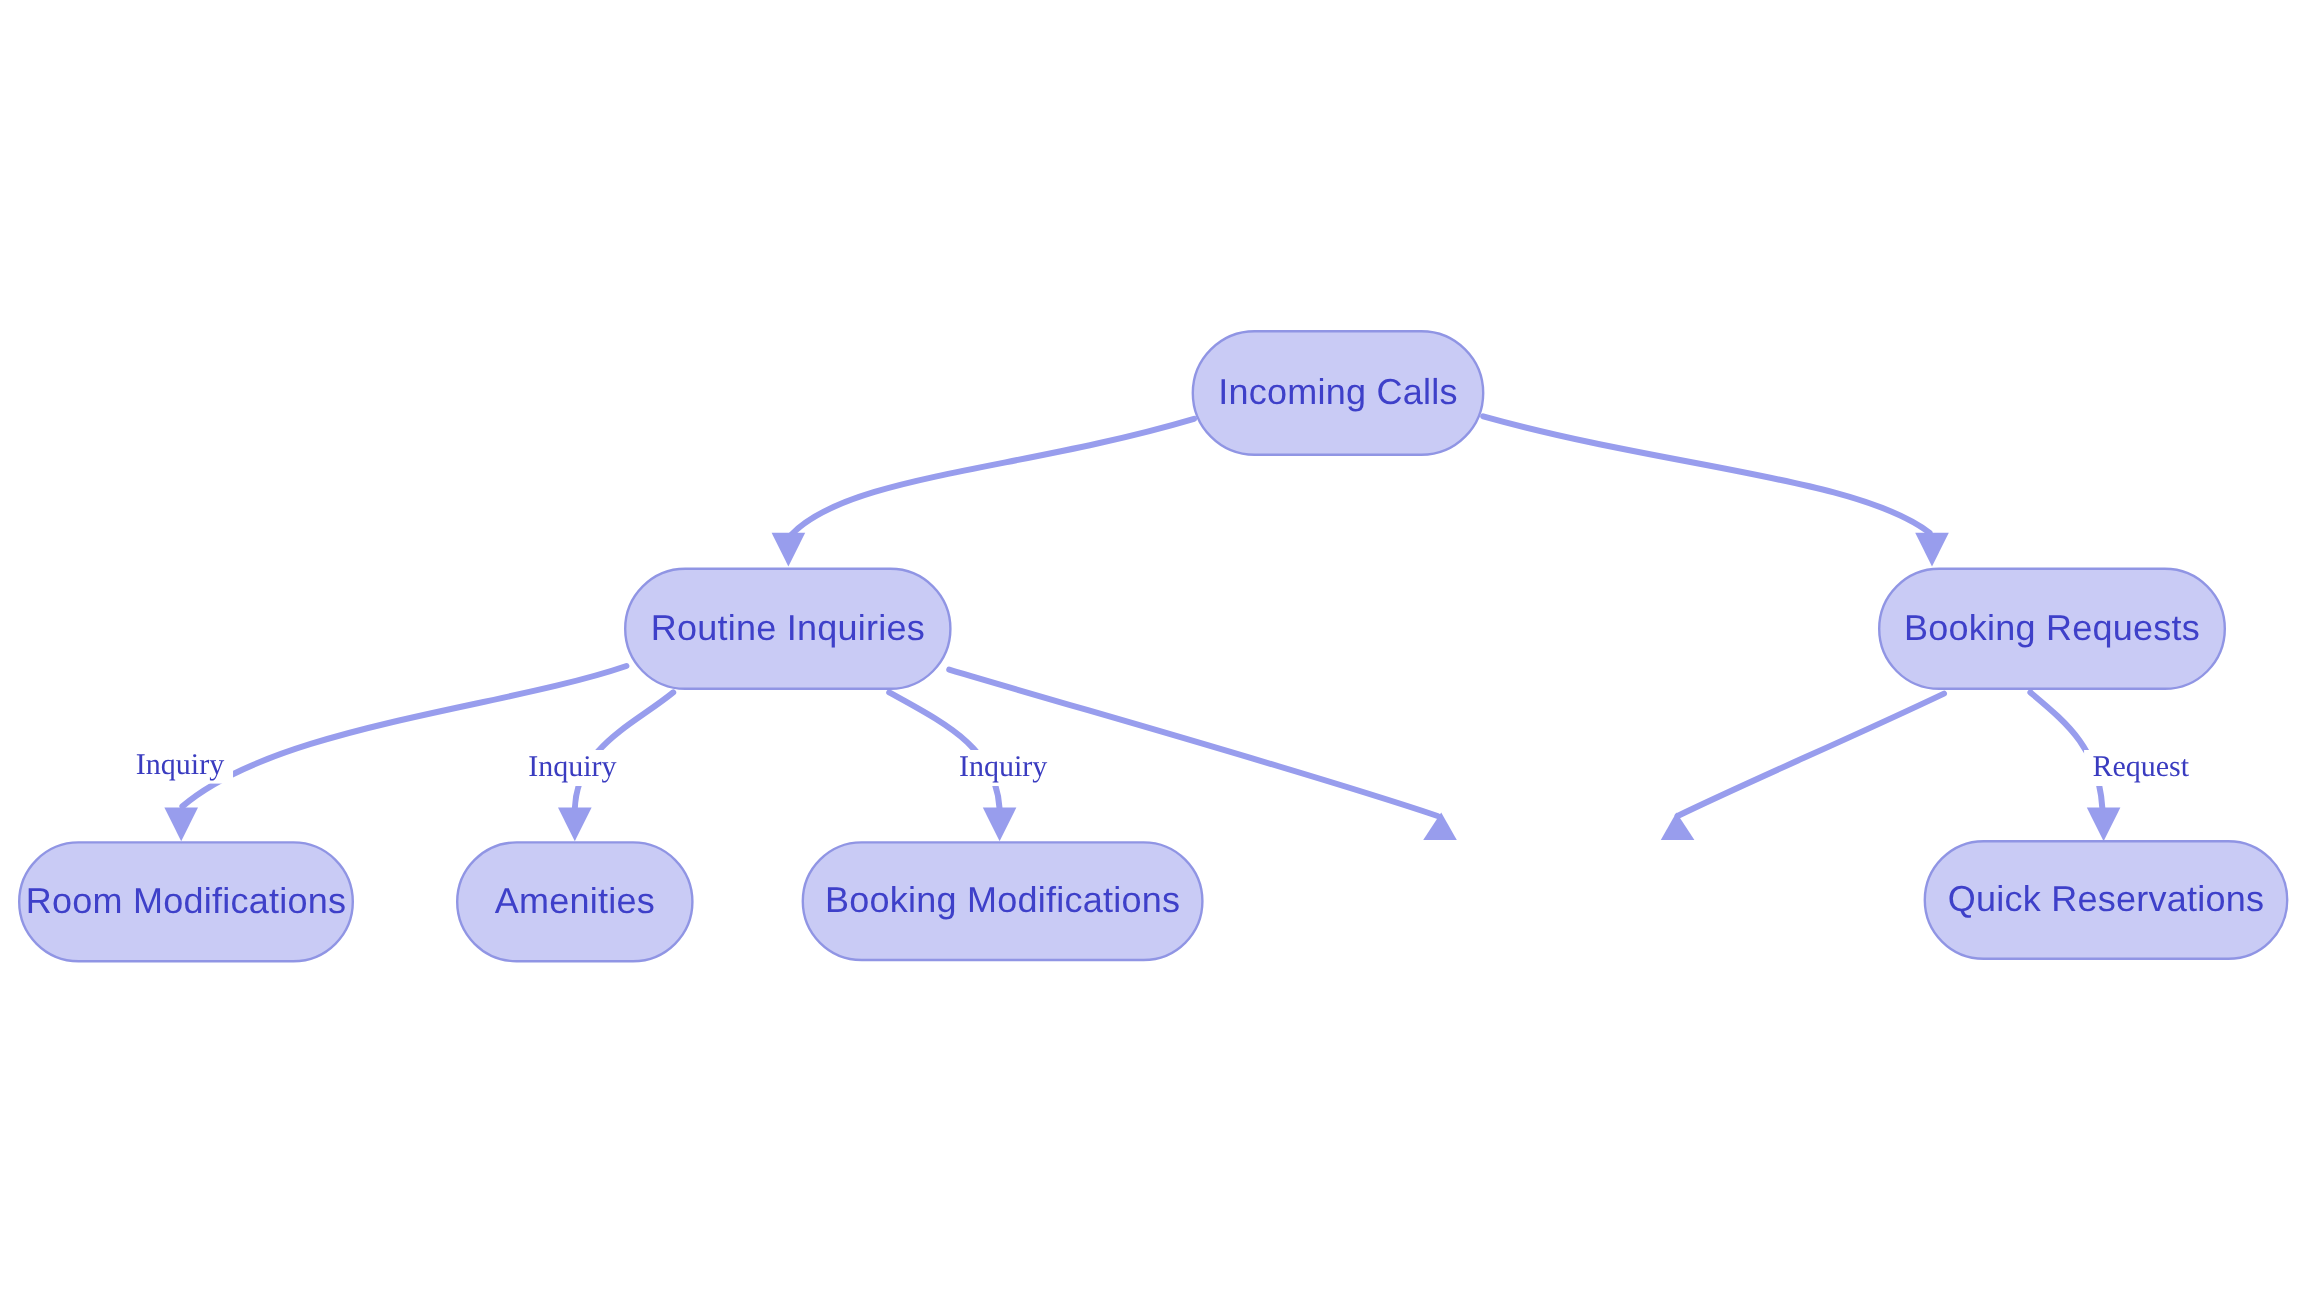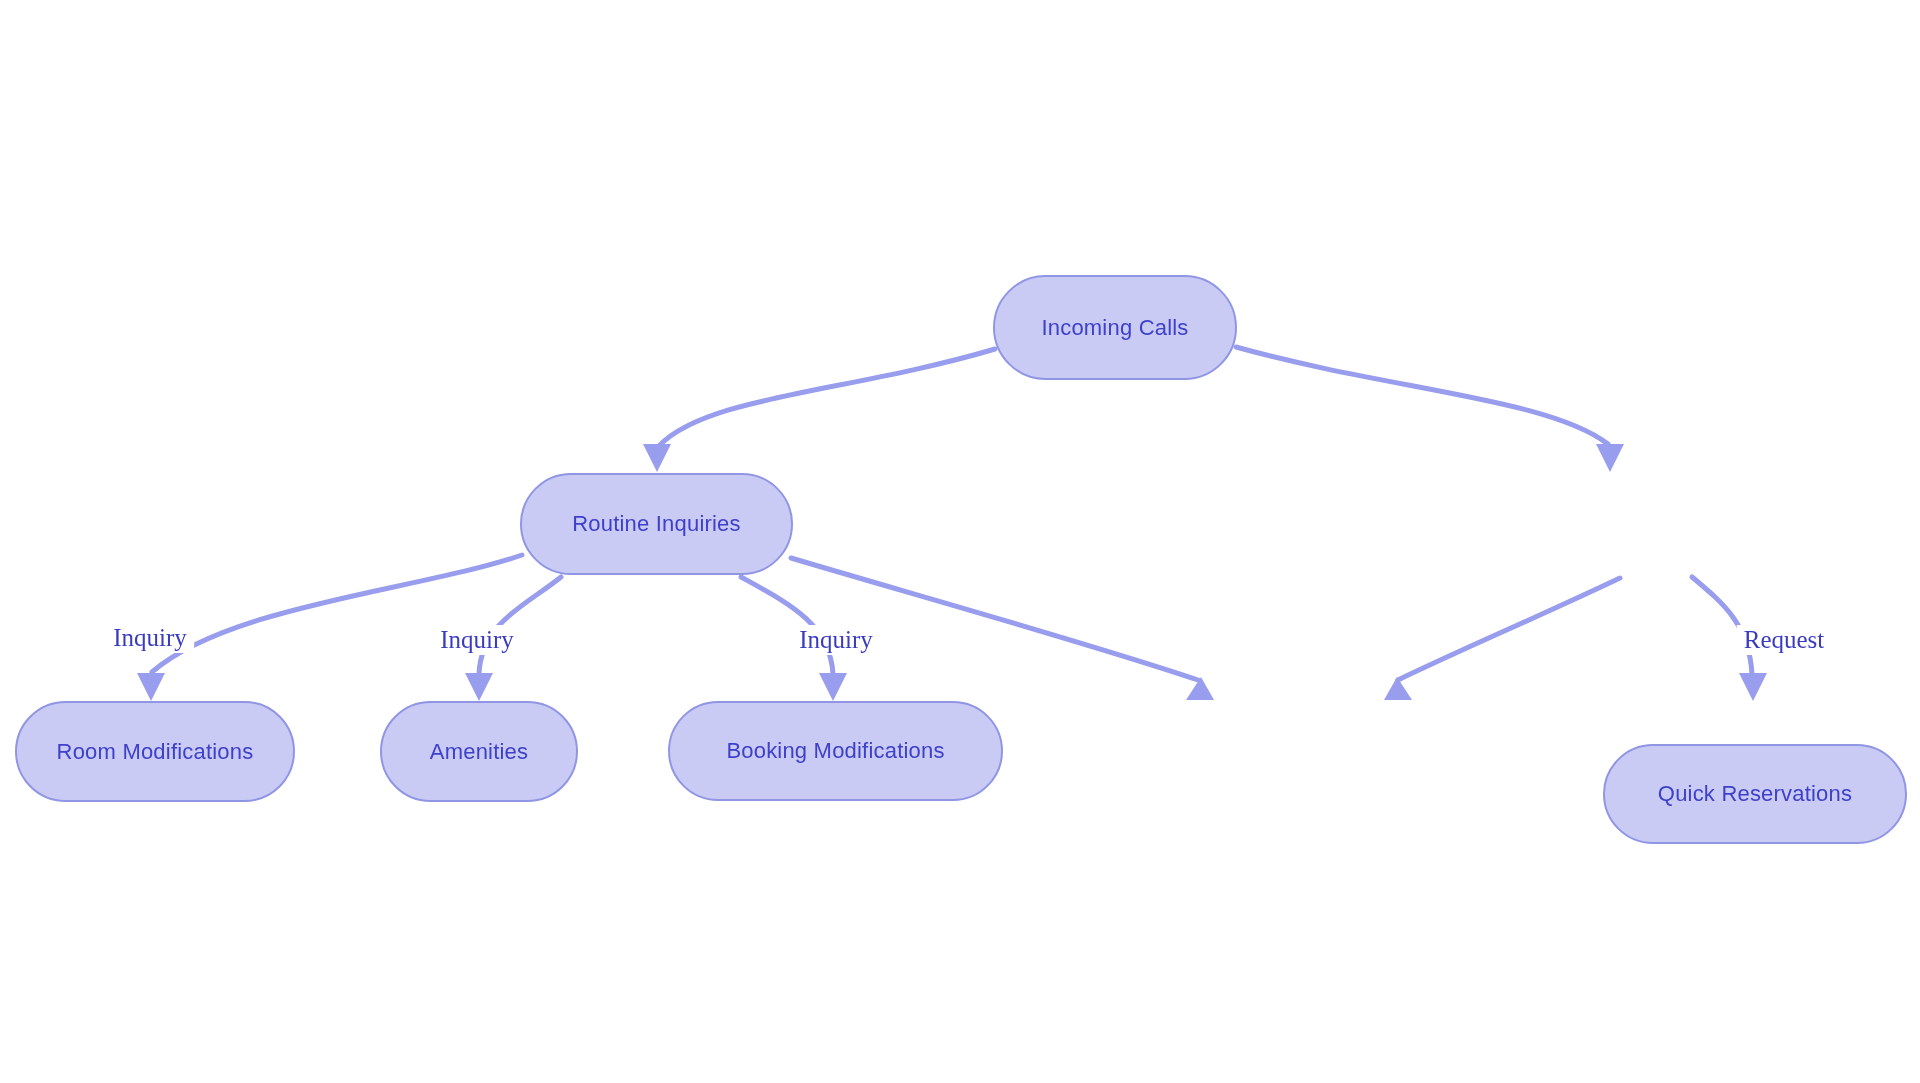--- a/index.html
+++ b/index.html
@@ -29,33 +29,33 @@
   .node {
     position: absolute;
     box-sizing: border-box;
     background: var(--node-fill, #c9cbf5);
     border: 2px solid var(--node-border, #9095e4);
     border-radius: 53px;
     display: flex;
     align-items: center;
     justify-content: center;
     color: var(--node-text, #3e40c9);
-    font-size: 22px;
+    font-size: 30px;
     font-weight: 500;
     letter-spacing: 0.2px;
     white-space: nowrap;
   }
   .n-incoming-calls            { left:  993px; top: 275px; width: 244px; height: 105px; }
   .n-routine-inquiries         { left:  520px; top: 473px; width: 273px; height: 102px; }
   .n-booking-requests          { left: 1565px; top: 473px; width: 290px; height: 102px; }
   .n-room-availability         { left:   15px; top: 701px; width: 280px; height: 101px; }
   .n-amenities                 { left:  380px; top: 701px; width: 198px; height: 101px; }
   .n-booking-modifications     { left:  668px; top: 701px; width: 335px; height: 100px; }
   .n-improved-guest-satisfaction { left: 1093px; top: 700px; width: 417px; height: 103px; }
-  .n-quick-reservations        { left: 1603px; top: 700px; width: 304px; height: 100px; margin-top: 44px; }
+  .n-quick-reservations        { left: 1603px; top: 700px; width: 304px; height: 100px; }
 
   .edge-label {
     position: absolute;
     transform: translate(-50%, -50%);
     background: var(--background, #ffffff);
     padding: 1px 7px;
     color: var(--edge-label-text, #3a3cc0);
     font-size: 25px;
     font-weight: 500;
     white-space: nowrap;
@@ -99,20 +99,23 @@
   </svg>
 
   <div class="node n-incoming-calls">
     <span>Incoming Calls</span>
   </div>
 
   <div class="node n-routine-inquiries">
     <span>Routine Inquiries</span>
   </div>
 
+  <div class="node n-booking-requests">
+    <span>Booking Requests</span>
+  </div>
 
   <div class="node n-room-availability">
     <span>Room Modifications</span>
   </div>
 
   <div class="node n-amenities">
     <span>Amenities</span>
   </div>
 
   <div class="node n-booking-modifications">

